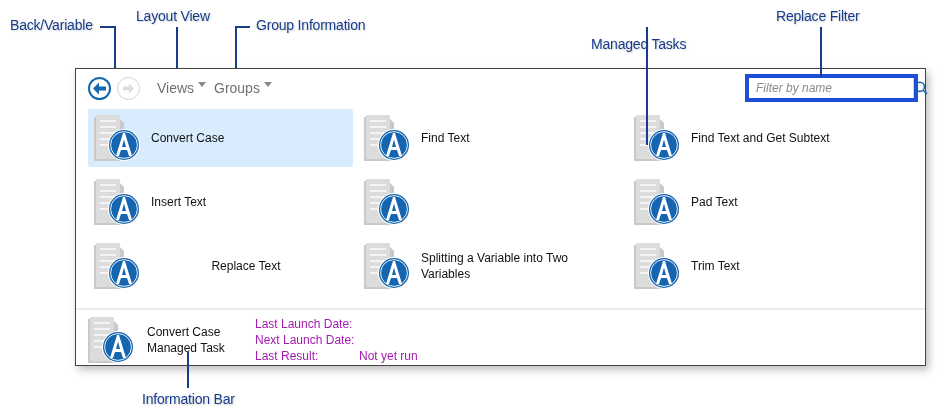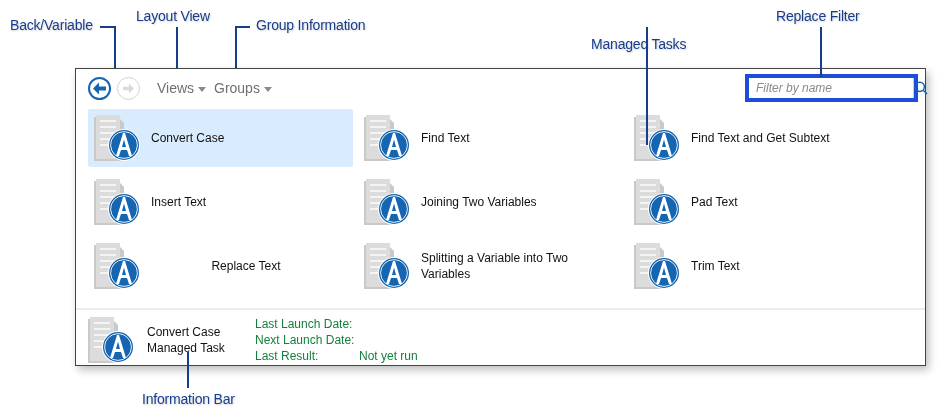--- a/index.html
+++ b/index.html
@@ -13,21 +13,21 @@
 
     
     .window { position: absolute; left: 75px; top: 68px; width: 851px; height: 298px;
       background: #fff; border: 1px solid #444; box-shadow: 3px 4px 8px rgba(0,0,0,0.25); }
 
     .toolbar { position: absolute; left: 0; top: 0; width: 100%; height: 38px; }
     .navbtn { position: absolute; top: 8px; width: 23px; height: 23px; border-radius: 50%;
       display: flex; align-items: center; justify-content: center; }
     .navbtn.back { left: 12px; border: 2px solid #1565b0; }
     .navbtn.fwd { left: 41px; border: 1.5px solid #d4d4d4; }
-    .menu { position: absolute; top: 11px; font-size: 14px; color: #707070; display: flex; align-items: center; gap: 4px; }
+    .menu { position: absolute; top: 11px; font-size: 14px; color: #707070; display: flex; align-items: flex-start; gap: 4px; }
     .caret { width: 0; height: 0; border-left: 4px solid transparent; border-right: 4px solid transparent;
       border-top: 5px solid #8a8a8a; margin-top: 2px; }
 
     .search { position: absolute; right: 7px; top: 5px; width: 173px; height: 28px;
       border: 4px solid #1d4ed8; display: flex; background: #fff; }
     .search input { flex: 1; border: none; outline: none; font-style: italic; font-size: 12px;
       color: #777; padding-left: 7px; font-family: "Liberation Sans", sans-serif; background: transparent; }
     .search input::placeholder { color: #8a8a8a; }
     .search .sbtn { width: 27px; border-left: 1px solid #d0d0d0; display: flex; align-items: center; justify-content: center; }
 
@@ -36,21 +36,21 @@
     .tile { position: absolute; width: 265px; height: 58px; display: flex; align-items: center; }
     .tile.selected { background: #d9ecfd; border-radius: 2px; }
     .tile .ic { position: absolute; left: 4px; top: 4px; width: 48px; height: 50px; }
     .tile .lbl { position: absolute; left: 63px; font-size: 12px; color: #111; line-height: 16px; width: 190px; }
 
     
     .sep { position: absolute; left: 0; top: 239px; width: 100%; height: 2px; background: #ececec; }
     .info { position: absolute; left: 0; top: 241px; width: 100%; height: 56px; }
     .info .ic { position: absolute; left: 10px; top: 5px; width: 48px; height: 50px; }
     .info .name { position: absolute; left: 71px; top: 14px; font-size: 12px; line-height: 16px; color: #111; }
-    .info .props { position: absolute; left: 179px; top: 6px; font-size: 12px; line-height: 16px; color: #15803d; }
+    .info .props { position: absolute; left: 179px; top: 6px; font-size: 12px; line-height: 16px; color: #a21caf; }
     .info .props .row { display: flex; }
     .info .props .k { width: 104px; }
   </style>
 </head>
 <body>
 
 <div class="callout" style="left:10px; top:17px;">Back/Variable</div>
 <div class="cline" style="left:100px; top:26px; width:15px; height:1.5px;"></div>
 <div class="cline" style="left:114px; top:26px; width:1.5px; height:50px;"></div>
 
@@ -181,21 +181,20 @@
         <rect x="8" y="7" width="16" height="2" fill="#f4f4f4"></rect>
           <rect x="8" y="13" width="16" height="2" fill="#f4f4f4"></rect>
           <rect x="8" y="19" width="16" height="2" fill="#f4f4f4"></rect>
           <rect x="8" y="25" width="16" height="2" fill="#f4f4f4"></rect>
           <rect x="8" y="31" width="16" height="2" fill="#f4f4f4"></rect>
         <circle cx="32" cy="32" r="16" fill="#ffffff"></circle>
           <circle cx="32" cy="32" r="15" fill="#1565b0"></circle>
           <circle cx="32" cy="32" r="13.4" fill="none" stroke="#ffffff" stroke-width="0.9"></circle>
         <path d="M24 43 L31 20 L33 20 L40 43 L37 43 L35 37 L29 37 L27 43 Z M30 34 L34 34 L32 26.5 Z" fill="#ffffff"></path>
       </svg>
-      <span class="lbl">Joining Two Variables</span>
     </div>
 
     <div class="tile" style="left:540px; top:64px;">
       <svg class="ic" viewBox="0 0 48 50">
         <path d="M2 4 L26 4 L32 10 L32 48 L2 48 Z" fill="#c9c9c9"></path>
         <path d="M4 2 L28 2 L28 46 L4 46 Z" fill="#dcdcdc"></path>
         <rect x="8" y="7" width="16" height="2" fill="#f4f4f4"></rect>
           <rect x="8" y="13" width="16" height="2" fill="#f4f4f4"></rect>
           <rect x="8" y="19" width="16" height="2" fill="#f4f4f4"></rect>
           <rect x="8" y="25" width="16" height="2" fill="#f4f4f4"></rect>

